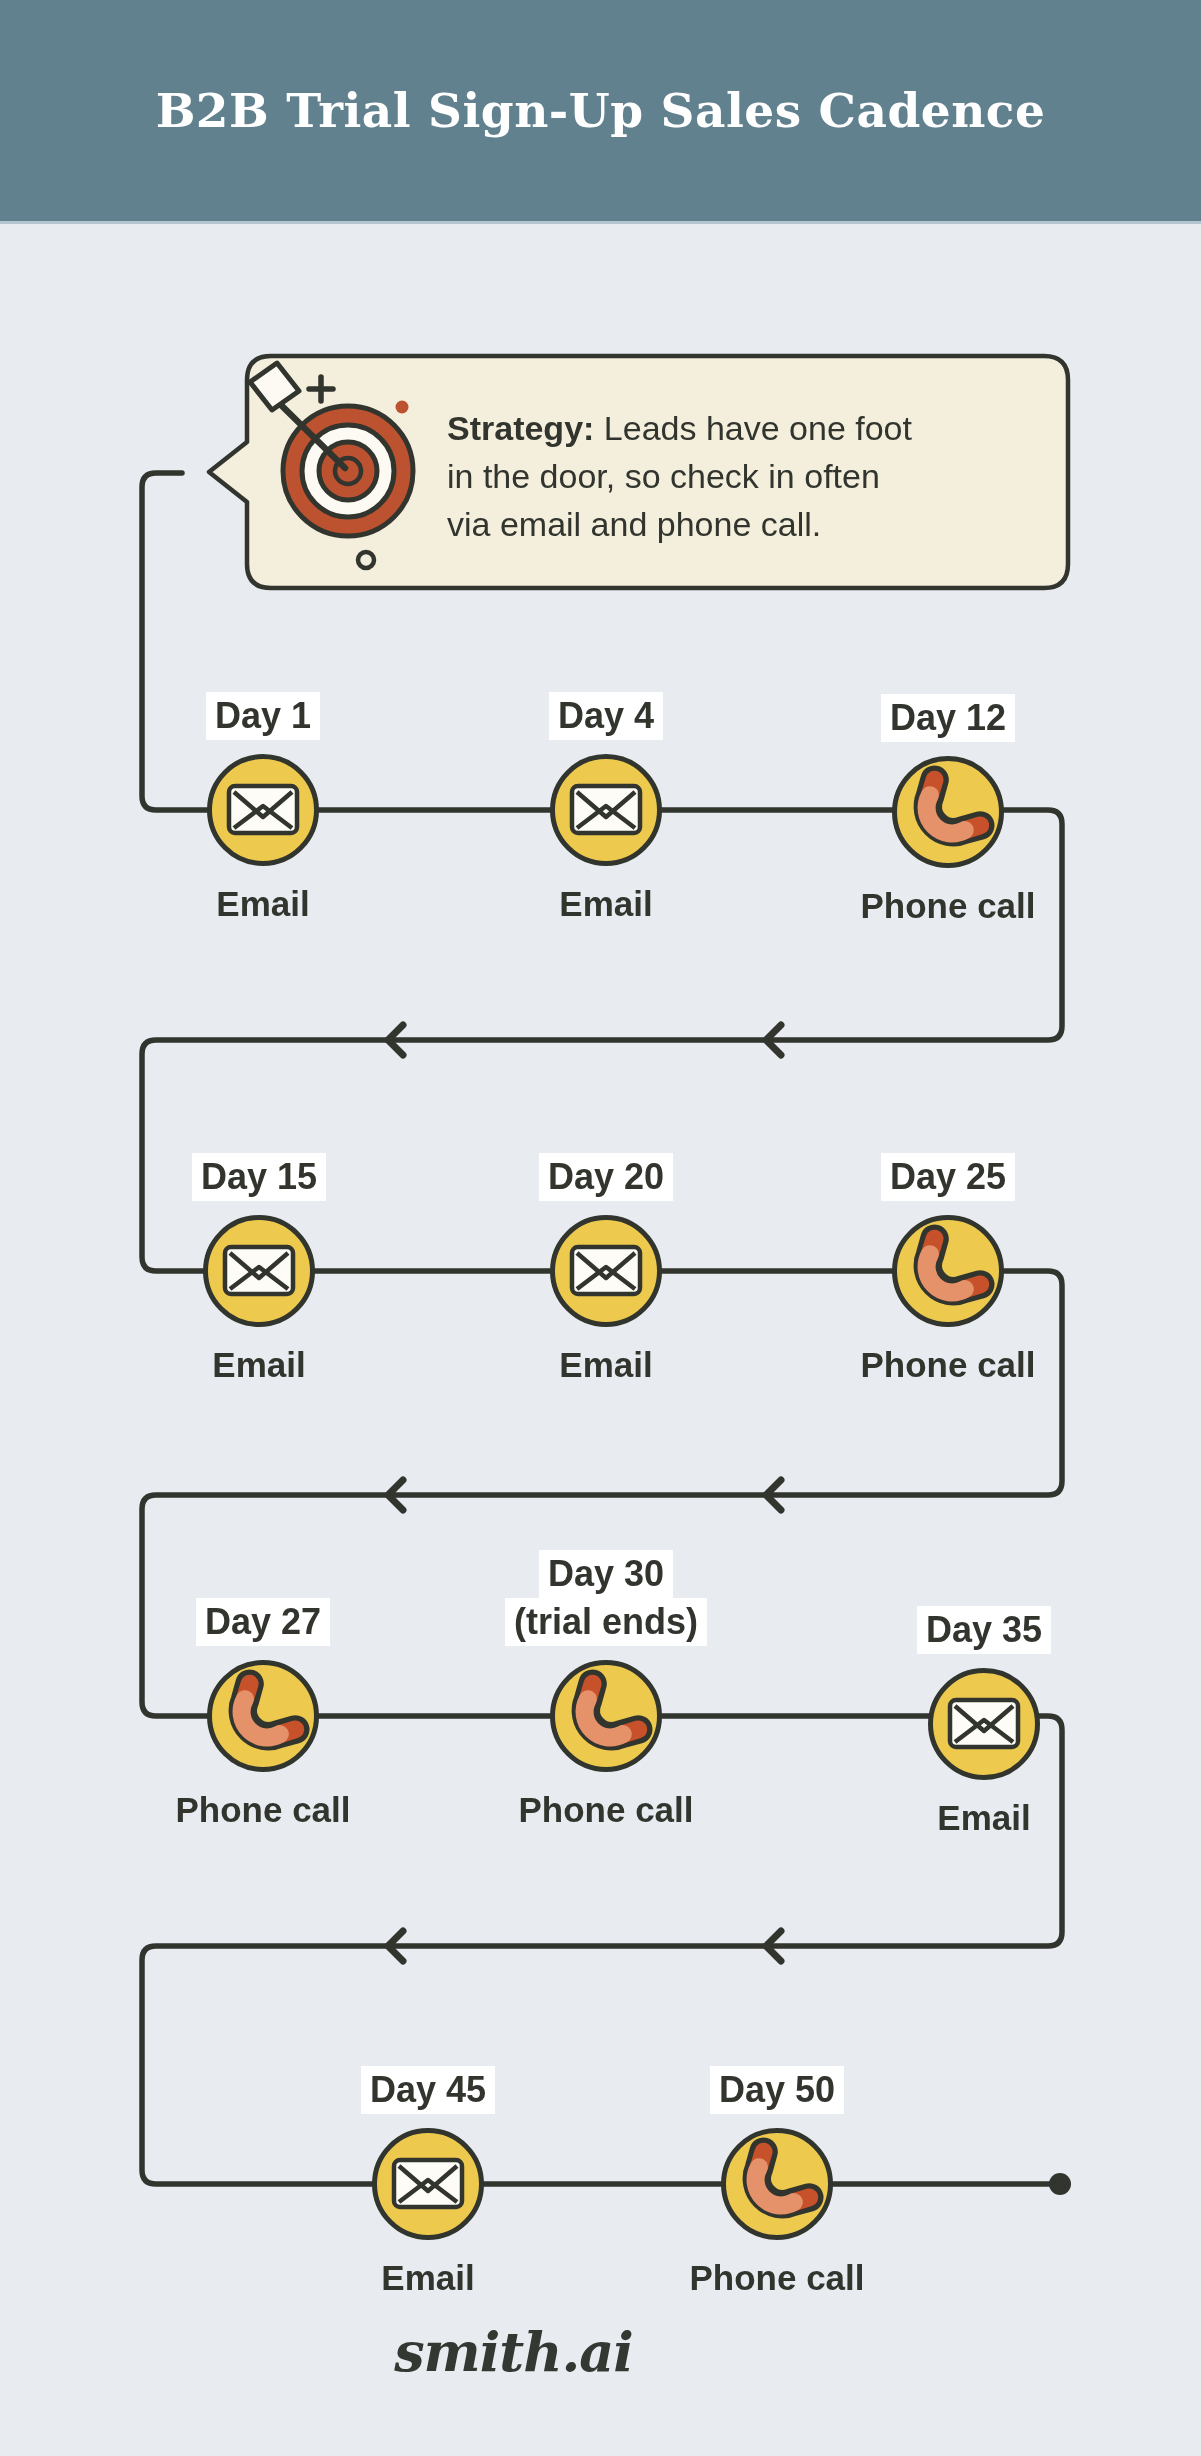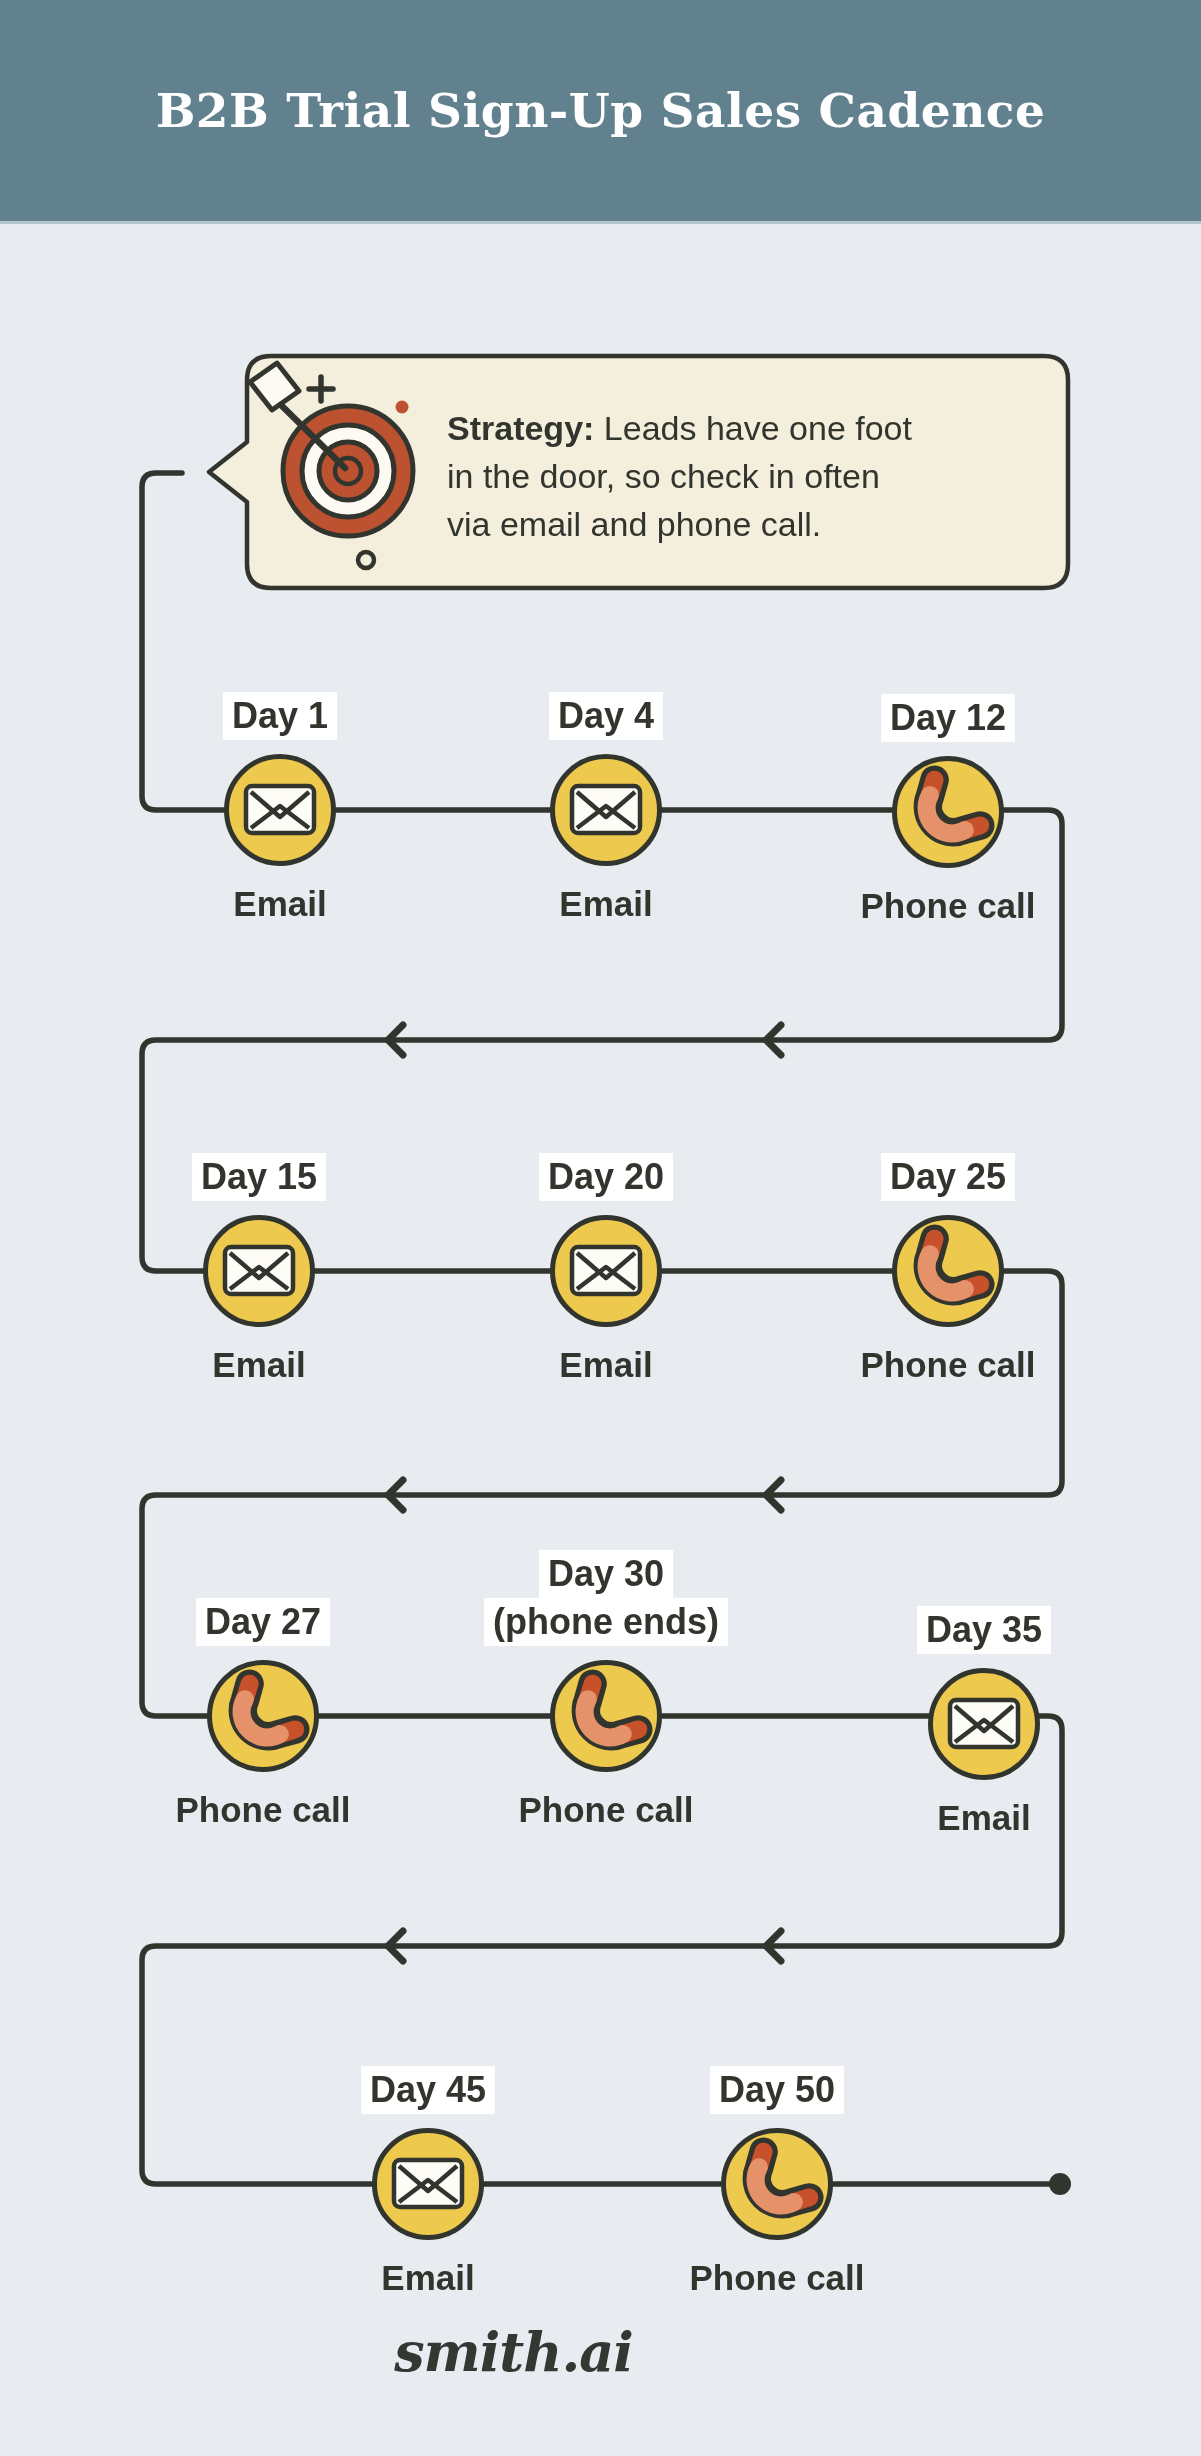--- a/index.html
+++ b/index.html
@@ -113,21 +113,21 @@
     </g>
   </svg>
 
   <div class="strategy-text">
     <b>Strategy:</b><span> Leads have one foot</span><br>
     <span>in the door, so check in often</span><br>
     <span>via email and phone call.</span>
   </div>
 
   <div id="nodes">
-      <div class="node" style="left: 224px; top: 754px;">
+      <div class="node" style="left: 207px; top: 754px;">
         <div class="day-label">
           <div class="day-line"><span class="hl">Day 1</span></div>
         </div>
         <div class="circle">
           <svg width="112" height="112" viewBox="-56 -56 112 112">
             <rect x="-34" y="-24" width="68" height="47" rx="6" fill="#fdfcf7" stroke="#31352e" stroke-width="4.5"></rect>
             <path d="M -29 -18 L 0 7 L 29 -18" fill="none" stroke="#31352e" stroke-width="4.5" stroke-linejoin="round"></path>
             <path d="M -29 18 L 0 -4 L 29 18" fill="none" stroke="#31352e" stroke-width="4.5" stroke-linejoin="round"></path>
           </svg>
         </div>
@@ -216,21 +216,21 @@
               <path d="M 34 -14 L 26.5 0" fill="none" stroke="#c7512a" stroke-width="19" stroke-linecap="round"></path>
               <path d="M -26 1 A 27 27 0 0 0 26 1" fill="none" stroke="#e5916a" stroke-width="19" stroke-linecap="round"></path>
             </g>
           </svg>
         </div>
         <div class="channel">Phone call</div>
       </div>
       <div class="node" style="left: 550px; top: 1660px;">
         <div class="day-label">
           <div class="day-line"><span class="hl">Day 30</span></div>
-          <div class="day-line"><span class="hl">(phone ends)</span></div>
+          <div class="day-line"><span class="hl">(trial ends)</span></div>
         </div>
         <div class="circle">
           <svg width="112" height="112" viewBox="-56 -56 112 112">
             <g transform="rotate(45) scale(0.95)">
               <path d="M -34 -14 L -25 2 A 27 27 0 0 0 25 2 L 34 -14" fill="none" stroke="#31352e" stroke-width="30" stroke-linecap="round" stroke-linejoin="round"></path>
               <path d="M -34 -14 L -26.5 0" fill="none" stroke="#c7512a" stroke-width="19" stroke-linecap="round"></path>
               <path d="M 34 -14 L 26.5 0" fill="none" stroke="#c7512a" stroke-width="19" stroke-linecap="round"></path>
               <path d="M -26 1 A 27 27 0 0 0 26 1" fill="none" stroke="#e5916a" stroke-width="19" stroke-linecap="round"></path>
             </g>
           </svg>

